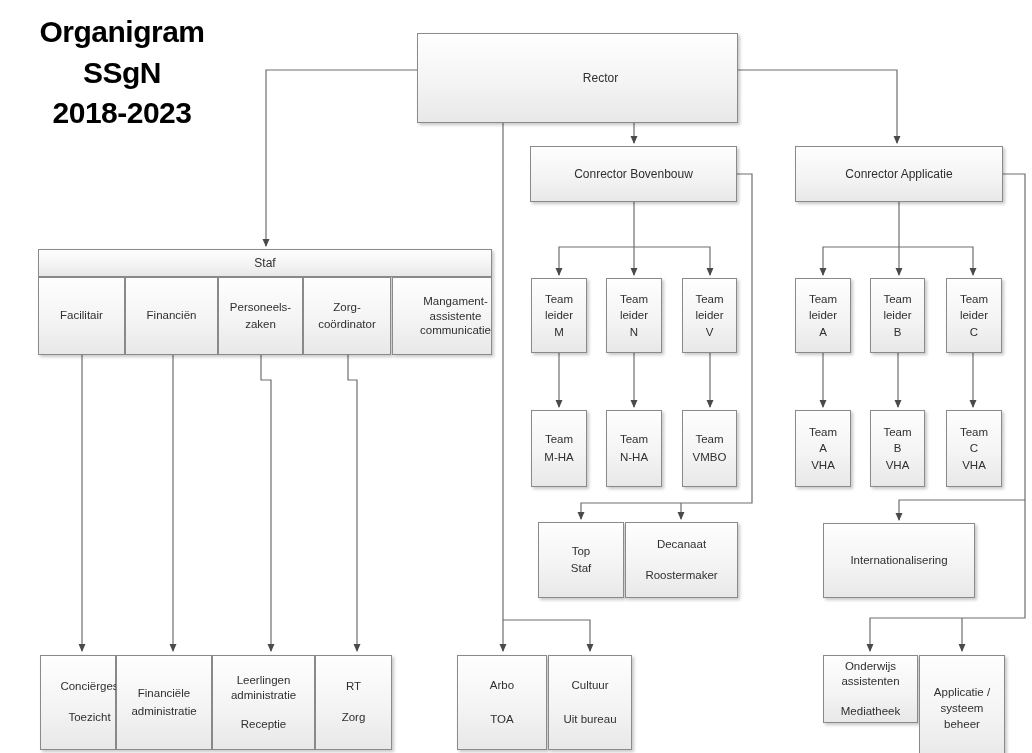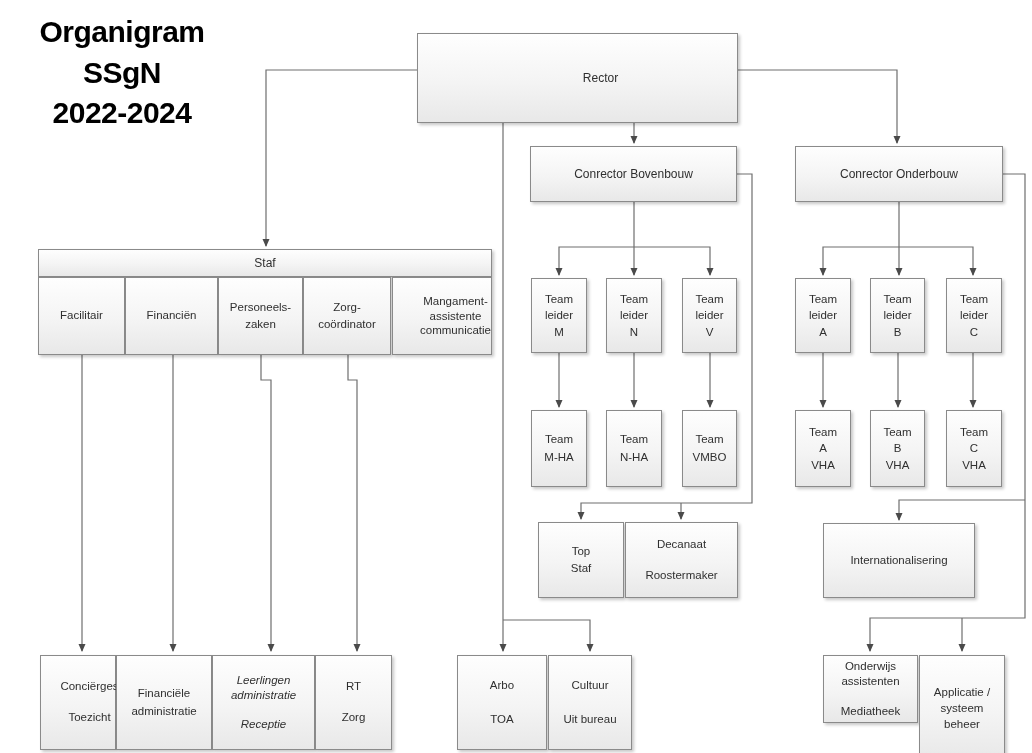--- a/index.html
+++ b/index.html
@@ -49,21 +49,21 @@
     white-space:pre-line;
     padding:1px;
   }
 </style>
 </head>
 <body>
 
 <div id="canvas">
   <div id="chart-title">Organigram
 SSgN
-2022-2024</div>
+2018-2023</div>
 
   <svg id="connector-layer" width="1032" height="753" viewBox="0 0 1032 753" xmlns="http://www.w3.org/2000/svg">
     <defs>
       <marker id="arrowhead" markerWidth="9" markerHeight="8" refX="7" refY="3.5" orient="auto" markerUnits="userSpaceOnUse">
         <path d="M0,0 L8,3.5 L0,7 Z" style="fill:var(--arrow-color)"></path>
       </marker>
     </defs>
   <polyline points="417,70 266,70 266,246" marker-end="url(#arrowhead)"></polyline>
       <polyline points="503,107 503,620"></polyline>
       <polyline points="503,620 503,651" marker-end="url(#arrowhead)"></polyline>
@@ -91,21 +91,21 @@
       <polyline points="962,618 962,651" marker-end="url(#arrowhead)"></polyline>
       <polyline points="82,355 82,651" marker-end="url(#arrowhead)"></polyline>
       <polyline points="173,355 173,651" marker-end="url(#arrowhead)"></polyline>
       <polyline points="261,355 261,380 271,380 271,651" marker-end="url(#arrowhead)"></polyline>
       <polyline points="348,355 348,380 357,380 357,651" marker-end="url(#arrowhead)"></polyline>
     </svg>
 
   <div id="nodes-layer">
       <div class="node" style="left: 417px; top: 33px; width: 321px; height: 90px; font-size: 12px; padding-left: 47px;">Rector</div>
       <div class="node" style="left: 530px; top: 146px; width: 207px; height: 56px; font-size: 12px;">Conrector Bovenbouw</div>
-      <div class="node" style="left: 795px; top: 146px; width: 208px; height: 56px; font-size: 12px;">Conrector Onderbouw</div>
+      <div class="node" style="left: 795px; top: 146px; width: 208px; height: 56px; font-size: 12px;">Conrector Applicatie</div>
       <div class="node" style="left: 38px; top: 249px; width: 454px; height: 28px; font-size: 12px;">Staf</div>
       <div class="node" style="left: 38px; top: 277px; width: 87px; height: 78px;">Facilitair</div>
       <div class="node" style="left: 125px; top: 277px; width: 93px; height: 78px;">Financiën</div>
       <div class="node" style="left: 218px; top: 277px; width: 85px; height: 78px;">Personeels-
 zaken</div>
       <div class="node" style="left: 303px; top: 277px; width: 88px; height: 78px;">Zorg-
 coördinator</div>
       <div class="node" style="left: 392px; top: 277px; width: 100px; height: 78px; line-height: 1.3; padding-left: 28px;">Mangament-
 assistente
 communicatie</div>
@@ -146,21 +146,21 @@
 VHA</div>
       <div class="node" style="left: 946px; top: 410px; width: 56px; height: 77px; line-height: 1.4;">Team
 C
 VHA</div>
       <div class="node" style="left: 823px; top: 523px; width: 152px; height: 75px;">Internationalisering</div>
       <div class="node" style="left: 40px; top: 655px; width: 76px; height: 95px; line-height: 1.35; padding-left: 24px;">Conciërges
 
 Toezicht</div>
       <div class="node" style="left: 116px; top: 655px; width: 96px; height: 95px;">Financiële
 administratie</div>
-      <div class="node" style="left: 212px; top: 655px; width: 103px; height: 95px; line-height: 1.3; font-style: italic;">Leerlingen
+      <div class="node" style="left: 212px; top: 655px; width: 103px; height: 95px; line-height: 1.3;">Leerlingen
 administratie
 
 Receptie</div>
       <div class="node" style="left: 315px; top: 655px; width: 77px; height: 95px; line-height: 1.35;">RT
 
 Zorg</div>
       <div class="node" style="left: 457px; top: 655px; width: 90px; height: 95px; line-height: 1.5;">Arbo
 
 TOA</div>
       <div class="node" style="left: 548px; top: 655px; width: 84px; height: 95px; line-height: 1.5;">Cultuur

